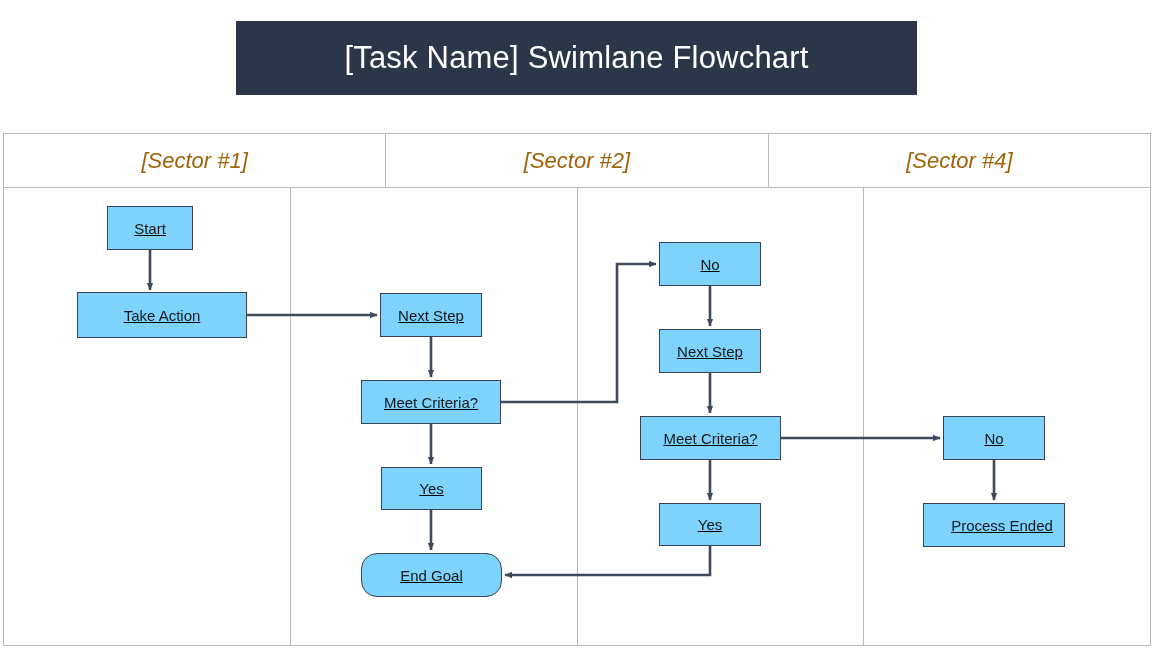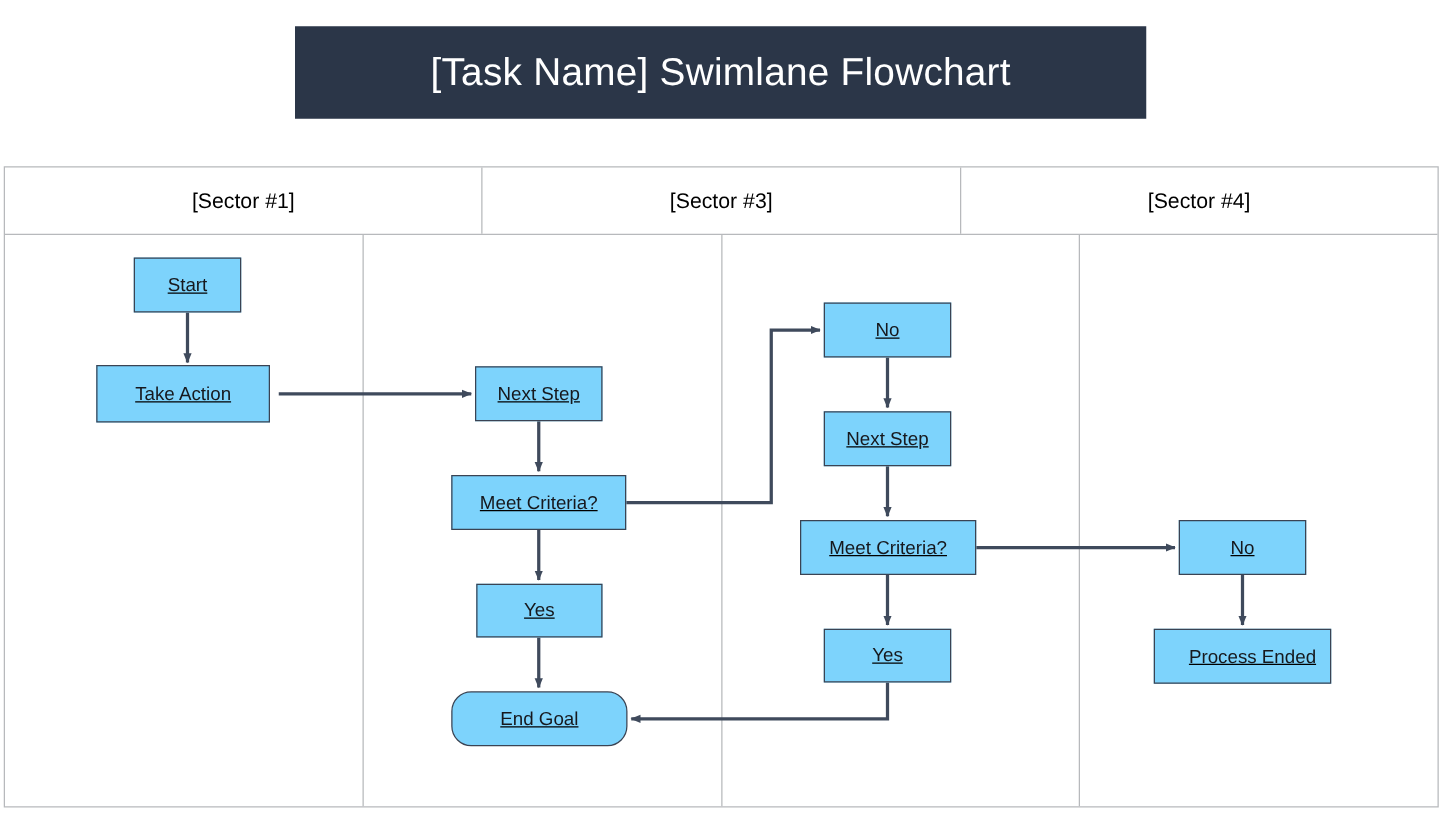--- a/index.html
+++ b/index.html
@@ -63,22 +63,23 @@
     flex: 1 1 0;
     display: flex;
     align-items: center;
     justify-content: center;
     box-sizing: border-box;
   }
   .lane-header + .lane-header {
     border-left: 1px solid #b7b9bc;
   }
   .lane-header-label {
-    font-size: 17px;
-    color: #000000;
+    font-style: italic;
+    font-size: 22px;
+    color: #a16207;
     white-space: nowrap;
   }
   #lane-body-row {
     position: absolute;
     left: 0;
     top: 54px;
     width: 100%;
     bottom: 0;
     display: flex;
   }
@@ -129,21 +130,21 @@
   <span id="title-text">[Task Name] Swimlane Flowchart</span>
 </div>
 
 <div id="swimlane-table">
 
   <div id="lane-header-row">
     <div class="lane-header">
       <span class="lane-header-label">[Sector #1]</span>
     </div>
     <div class="lane-header">
-      <span class="lane-header-label">[Sector #3]</span>
+      <span class="lane-header-label">[Sector #2]</span>
     </div>
     <div class="lane-header">
       <span class="lane-header-label">[Sector #4]</span>
     </div>
   </div>
 
   <div id="lane-body-row">
     <div class="lane-body"></div>
     <div class="lane-body"></div>
     <div class="lane-body"></div>
@@ -175,21 +176,21 @@
     </g>
   </svg>
 </div>
 
 <div id="node-layer">
 
   <div class="node-box" style="left:107px;top:206px;width:86px;height:44px;">
     <span class="node-label">Start</span>
   </div>
 
-  <div class="node-box" style="left:77px;top:292px;width:139px;height:46px;">
+  <div class="node-box" style="left:77px;top:292px;width:170px;height:46px;">
     <span class="node-label">Take Action</span>
   </div>
 
   <div class="node-box" style="left:380px;top:293px;width:102px;height:44px;">
     <span class="node-label">Next Step</span>
   </div>
 
   <div class="node-box" style="left:361px;top:380px;width:140px;height:44px;">
     <span class="node-label">Meet Criteria?</span>
   </div>

